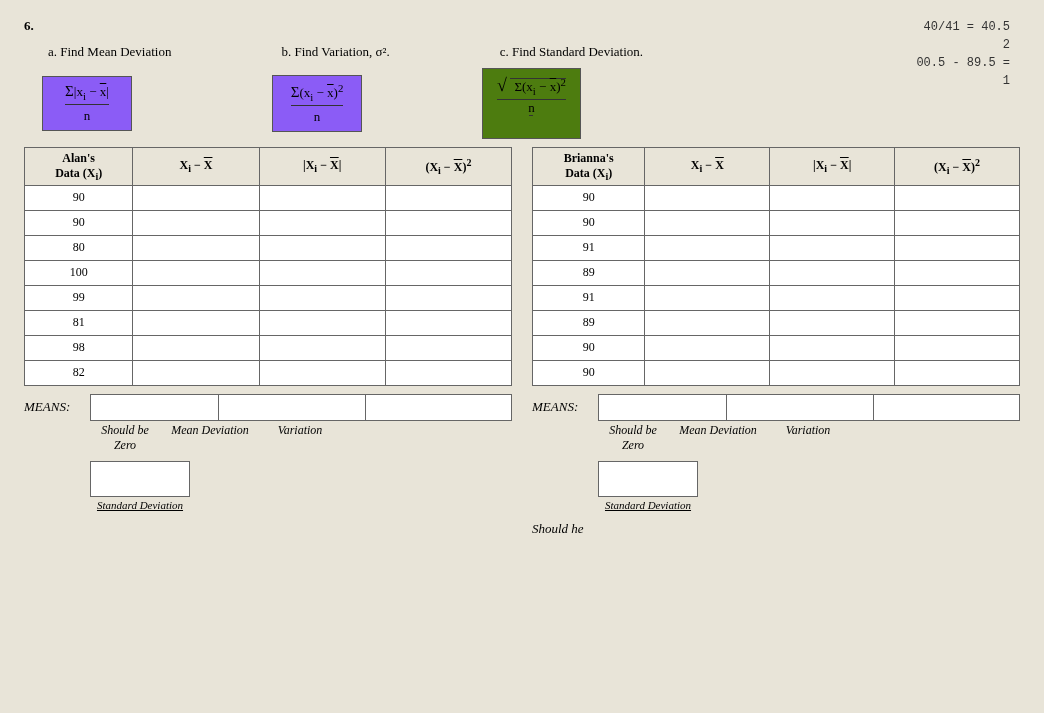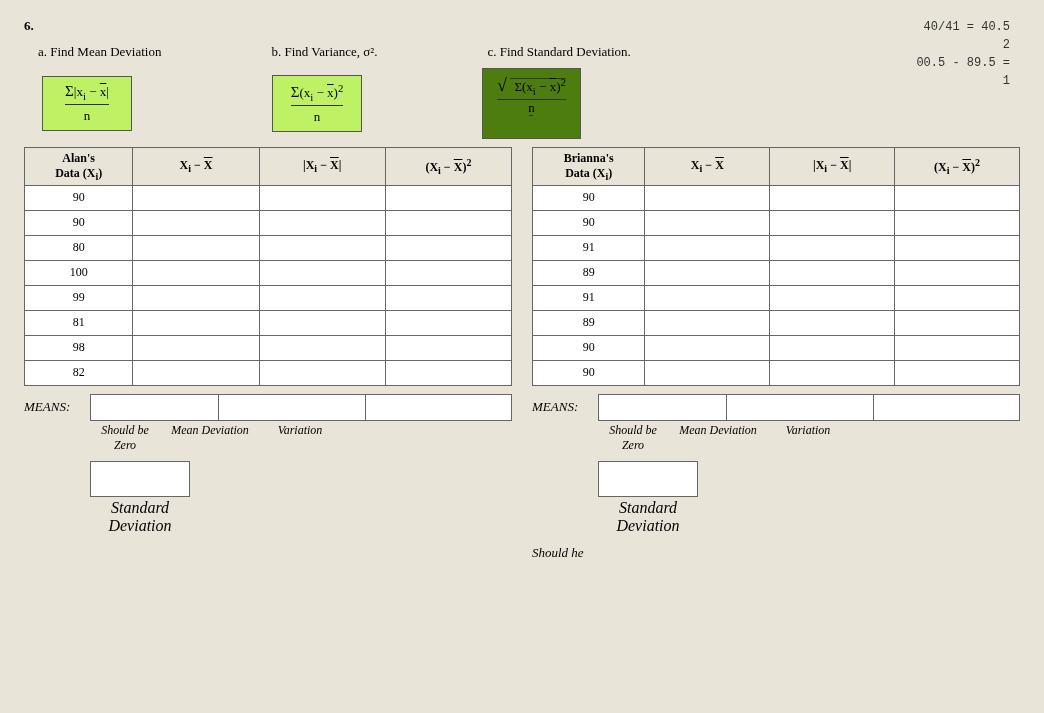--- a/index.html
+++ b/index.html
@@ -39,21 +39,21 @@
 
     .formulas-row {
       display: flex;
       gap: 60px;
       margin: 8px 0 8px 18px;
       align-items: center;
     }
     .formula-box {
       border: 1.5px solid #555;
       padding: 6px 14px;
-      background: #bef264;
+      background: #8b5cf6;
       font-size: 14px;
       text-align: center;
       min-width: 90px;
     }
     .formula-box .fraction {
       display: flex;
       flex-direction: column;
       align-items: center;
     }
     .formula-box .numerator {
@@ -147,57 +147,58 @@
       text-align: center;
     }
     .std-dev-box {
       border: 1px solid #666;
       background: #fff;
       height: 36px;
       width: 100px;
     }
     .std-dev-label {
       font-style: italic;
-      font-size: 16px;
+      font-size: 11px;
       text-align: center;
       margin-top: 2px;
+      text-decoration: underline;
     }
     .overline { text-decoration: overline; }
 
     
     .math-formula {
       font-family: 'Times New Roman', Times, serif;
       font-size: 13px;
     }
 
     .top-row-labels {
       display: flex;
       gap: 30px;
       align-items: flex-start;
       margin-bottom: 4px;
     }
-    .label-a { margin-left: 14px; }
+    .label-a { margin-left: 24px; }
     .label-b { margin-left: 80px; }
     .label-c { margin-left: 80px; }
   </style>
 </head>
 <body>
 
 <div class="header-section">
   <div class="handwritten-top-right">
     40/41 = 40.5<br>2<br>00.5 - 89.5 =<br>1
   </div>
   <div style="display:flex; align-items:flex-start; gap:4px;">
     <span class="question-number">6.</span>
   </div>
 </div>
 
 <div class="top-row-labels">
   <span class="label-a">a.  Find Mean Deviation</span>
-  <span class="label-b">b.  Find Variance, σ².</span>
+  <span class="label-b">b.  Find Variation, σ².</span>
   <span class="label-c">c.  Find Standard Deviation.</span>
 </div>
 
 <div class="formulas-row">
 
   <div class="formula-box">
     <div class="fraction">
       <div class="numerator">
         <span class="math-formula">
           <span style="font-size:15px">Σ</span>|x<sub>i</sub> − <span class="overline">x</span>|

